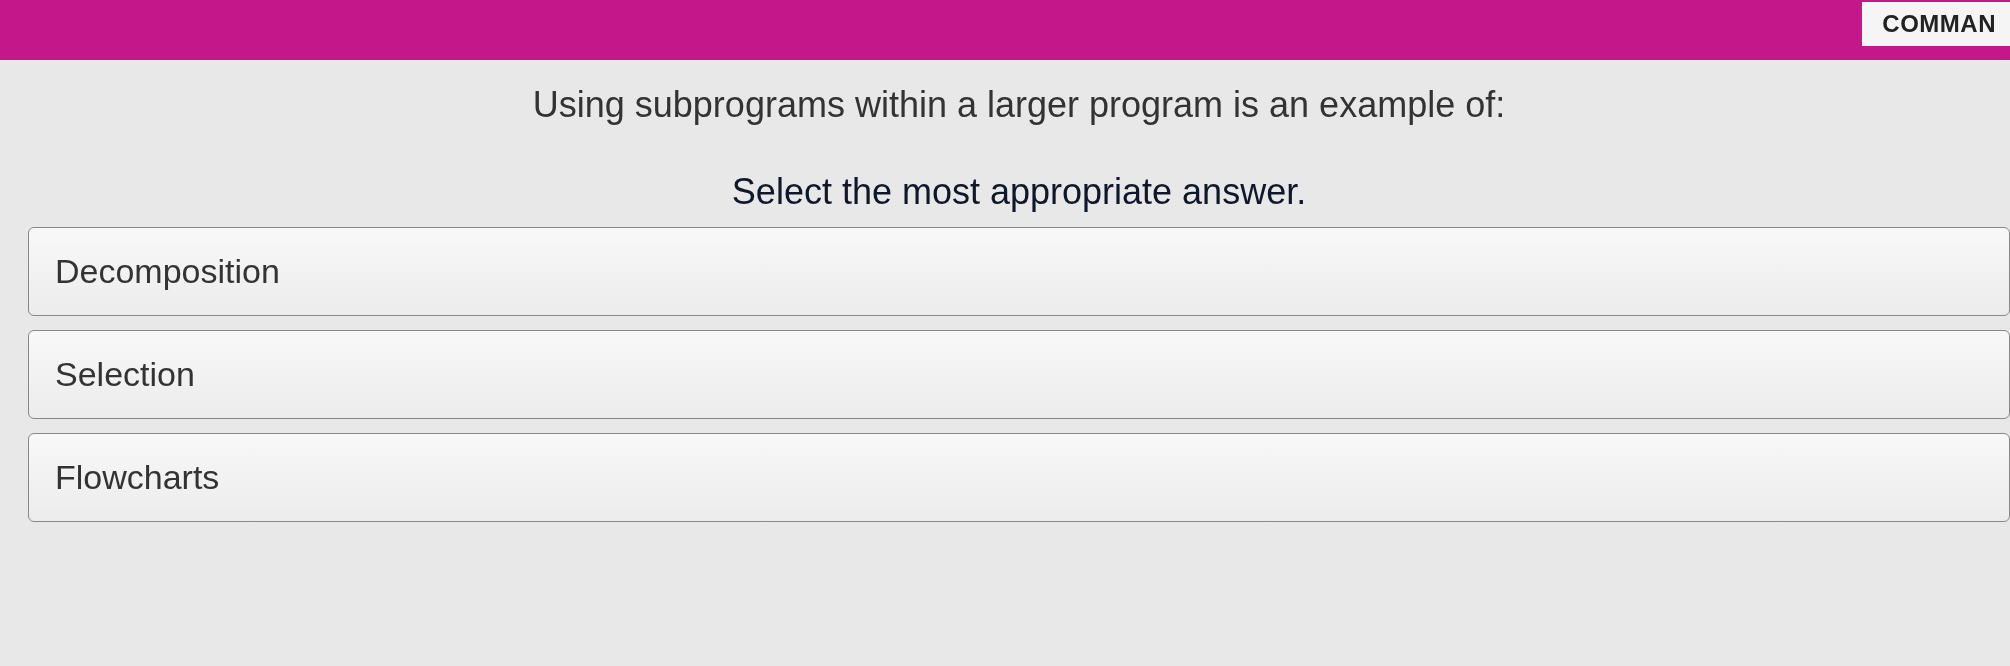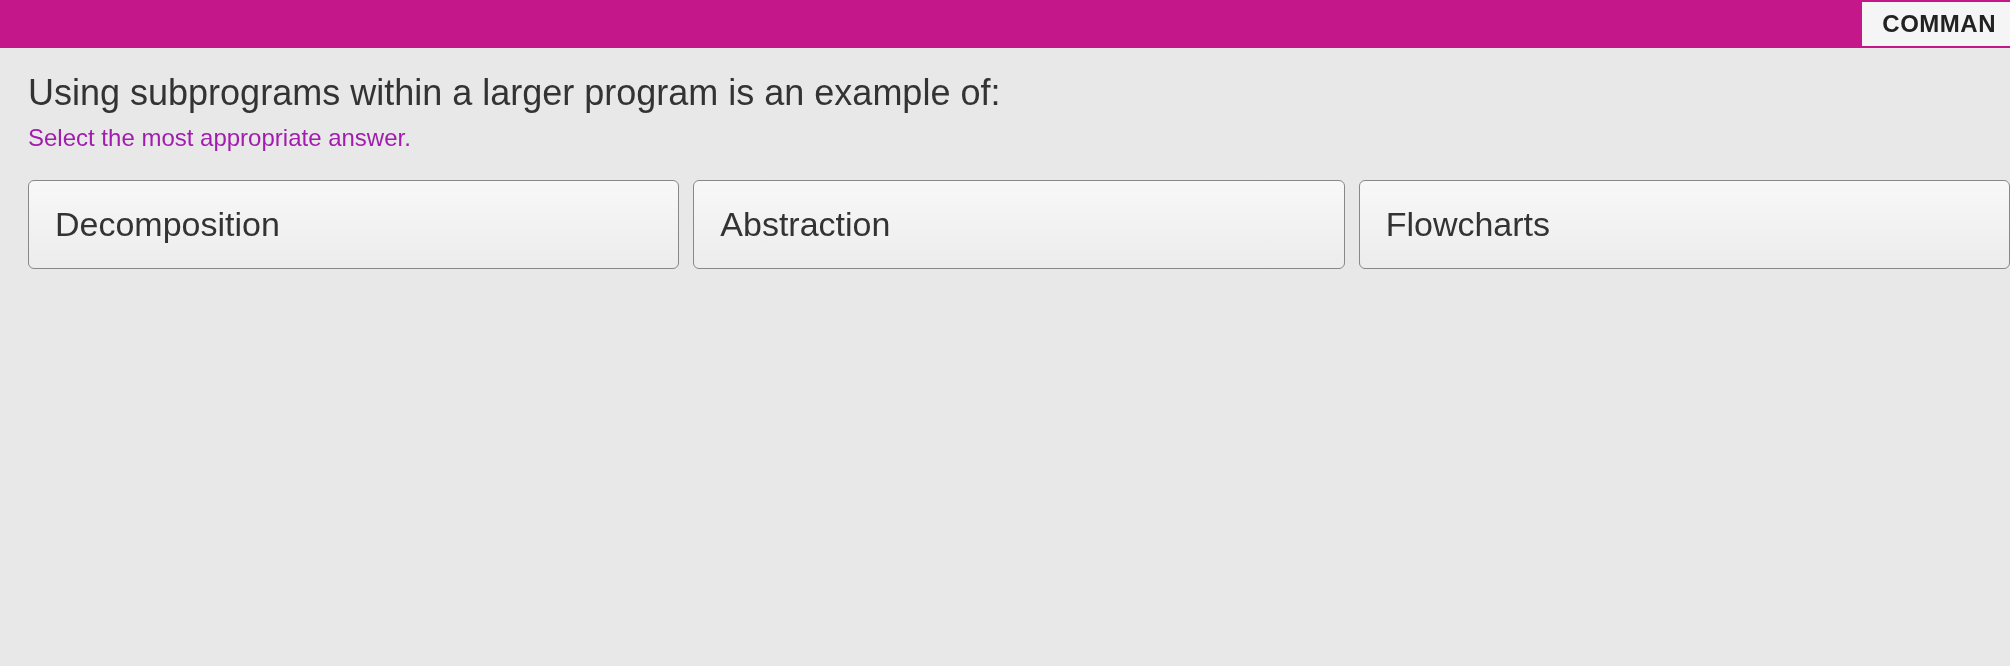--- a/index.html
+++ b/index.html
@@ -9,54 +9,56 @@
     }
     body {
       font-family: -apple-system, BlinkMacSystemFont, "Segoe UI", Helvetica, Arial, sans-serif;
       background: #e8e8e8;
       width: 2010px;
       height: 666px;
       overflow: hidden;
     }
     .header-bar {
       background: #c4188a;
-      height: 48px;
+      height: 60px;
       display: flex;
       justify-content: flex-end;
       align-items: flex-start;
       padding-right: 0;
     }
     .command-tab {
       background: #f5f5f5;
       color: #222;
       font-weight: 700;
       font-size: 24px;
       padding: 8px 14px 8px 20px;
       letter-spacing: 0.5px;
       margin-top: 2px;
     }
     .question-area {
-      padding: 18px 0 24px 28px;
+      padding: 18px 0 8px 28px;
+      text-align: center;
     }
     .question-text {
       font-size: 36px;
       color: #333;
       line-height: 1.5;
       font-weight: 400;
     }
     .question-instruction {
-      font-size: 24px;
-      color: #a21caf;
+      font-size: 36px;
+      color: #0f172a;
       line-height: 1.5;
       font-weight: 400;
+      margin-top: 33px;
     }
     .options-container {
       padding: 0 0 0 28px;
       display: flex;
-      flex-direction: row;
+      flex-direction: column;
       gap: 14px;
     }
     .option-button {
       background: linear-gradient(to bottom, #f8f8f8, #ececec);
       border: 1px solid #888;
       border-radius: 6px;
       padding: 24px 26px;
       text-align: left;
       font-size: 34px;
       color: #333;
@@ -73,15 +75,15 @@
   <div class="command-tab">COMMAN</div>
 </div>
 
 <div class="question-area">
   <div class="question-text">Using subprograms within a larger program is an example of:</div>
   <div class="question-instruction">Select the most appropriate answer.</div>
 </div>
 
 <div class="options-container">
   <button class="option-button">Decomposition</button>
-  <button class="option-button">Abstraction</button>
+  <button class="option-button">Selection</button>
   <button class="option-button">Flowcharts</button>
 </div>
 
 </body></html>

